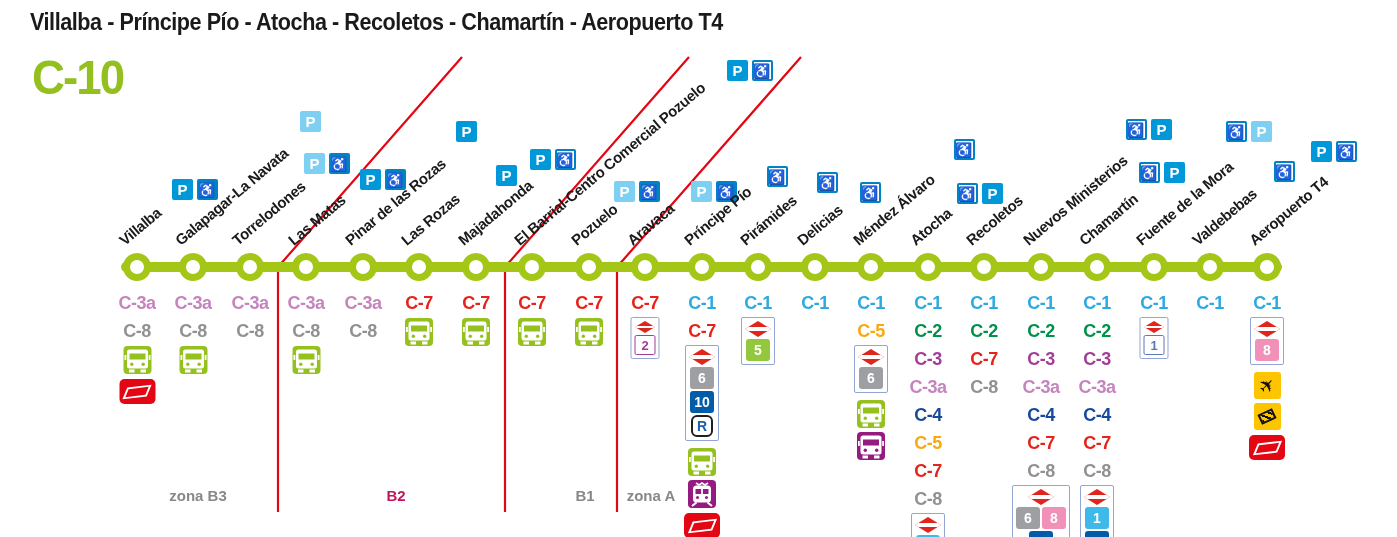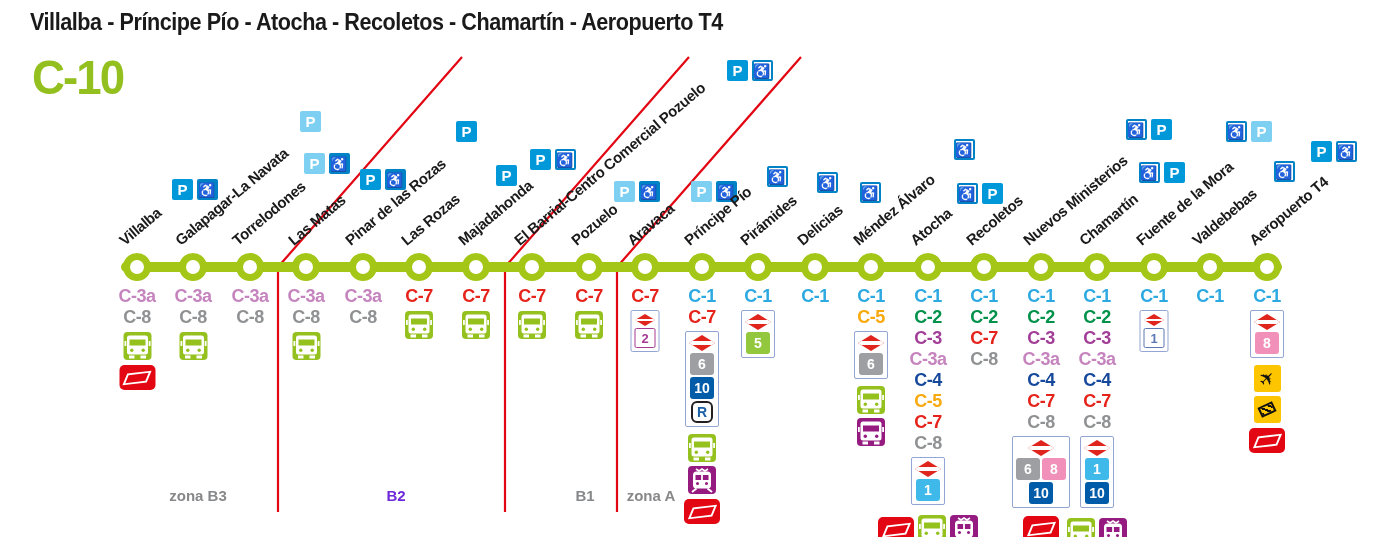--- a/index.html
+++ b/index.html
@@ -13,21 +13,21 @@
   .rail{position:absolute;top:262px;height:10px;border-radius:5px;}
   .dot{position:absolute;width:28px;height:28px;border-radius:50%;background:#fff;box-sizing:border-box;}
   .slabel{position:absolute;height:20px;line-height:20px;font-size:15px;font-weight:bold;color:#1a1a1a;
           letter-spacing:-0.4px;white-space:nowrap;transform:rotate(-40deg);transform-origin:0 100%;}
   .amen{position:absolute;display:flex;gap:4px;}
   .pk{width:21px;height:21px;border-radius:2px;display:flex;align-items:center;justify-content:center;
       color:#fff;font-weight:bold;font-size:15px;box-sizing:border-box;}
   .wc{width:21px;height:21px;border-radius:2px;display:flex;align-items:center;justify-content:center;
       font-size:14px;box-sizing:border-box;background:#fff;}
   .col{position:absolute;display:flex;flex-direction:column;align-items:center;transform:translateX(-50%);}
-  .cbadge{font-size:18px;font-weight:bold;line-height:21px;letter-spacing:-0.5px;white-space:nowrap;}
+  .cbadge{font-size:18px;font-weight:bold;line-height:21px;letter-spacing:-0.5px;white-space:nowrap;margin-top:7px;}
   .mbox{background:#fff;border:1px solid #92a5d4;border-radius:2px;padding:3px;display:flex;
         flex-direction:column;align-items:center;gap:2px;margin:3px 0;}
   .mrow{display:flex;gap:2px;}
   .mdiamond{position:relative;width:26px;height:16px;clip-path:polygon(50% 0,100% 50%,50% 100%,0 50%);}
   .mdiamond .band{position:absolute;left:0;right:0;top:6px;height:3.5px;background:#fff;}
   .mdiamond.sm{width:20px;height:12px;}
   .mdiamond.sm .band{top:4.5px;height:2.6px;}
   .mcell{width:24px;height:22px;border-radius:3px;color:#fff;font-size:14px;font-weight:bold;
          display:flex;align-items:center;justify-content:center;}
   .rcell{width:22px;height:22px;border-radius:6px;background:#fff;border:2.5px solid #231f20;
@@ -50,21 +50,21 @@
 
 <div id="canvas">
   <div class="title">Villalba - Príncipe Pío - Atocha - Recoletos - Chamartín - Aeropuerto T4</div>
   <div class="linebadge" style="color: rgb(147, 192, 31);">C-10</div>
 <svg width="1397" height="537" class="zones">
       <path d="M 462 57 L 278 267 L 278 512" stroke="#e30613" stroke-width="2.2" fill="none"></path>
       <path d="M 689 57 L 505 267 L 505 512" stroke="#e30613" stroke-width="2.2" fill="none"></path>
       <path d="M 801 57 L 617 267 L 617 512" stroke="#e30613" stroke-width="2.2" fill="none"></path>
     </svg>
     <div class="zlabel" style="left: 198px; color: rgb(135, 136, 138);">zona B3</div>
-    <div class="zlabel" style="left: 396px; color: #6d28d9;">B2</div>
+    <div class="zlabel" style="left: 396px; color: #be185d;">B2</div>
     <div class="zlabel" style="left: 585px; color: rgb(135, 136, 138);">B1</div>
     <div class="zlabel" style="left: 651px; color: rgb(135, 136, 138);">zona A</div>
     <div class="rail" style="left: 121px; width: 1161px; top: 262px; background: rgb(163, 198, 23);"></div>
     <div class="dot" style="left: 123px; top: 253px; border: 7px solid rgb(163, 198, 23);"></div>
     <div class="slabel" style="left: 128px; top: 230px;">Villalba</div>
     <div class="amen" style="left: 172px; top: 179px;">
       <div class="pk" style="background: rgb(0, 152, 216);">P</div>
       <div class="wc" style="background: rgb(0, 130, 198); color: rgb(255, 255, 255);">♿</div>
     </div>
     <div class="col" style="left: 137px; top: 286px;">

